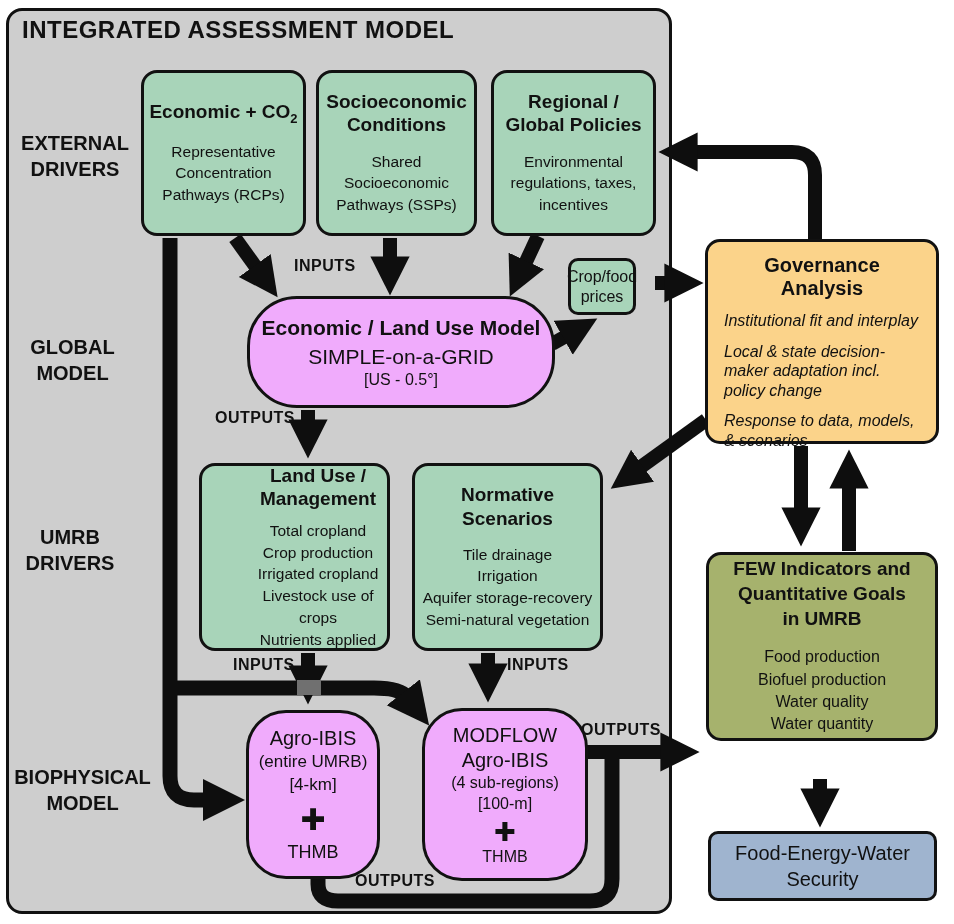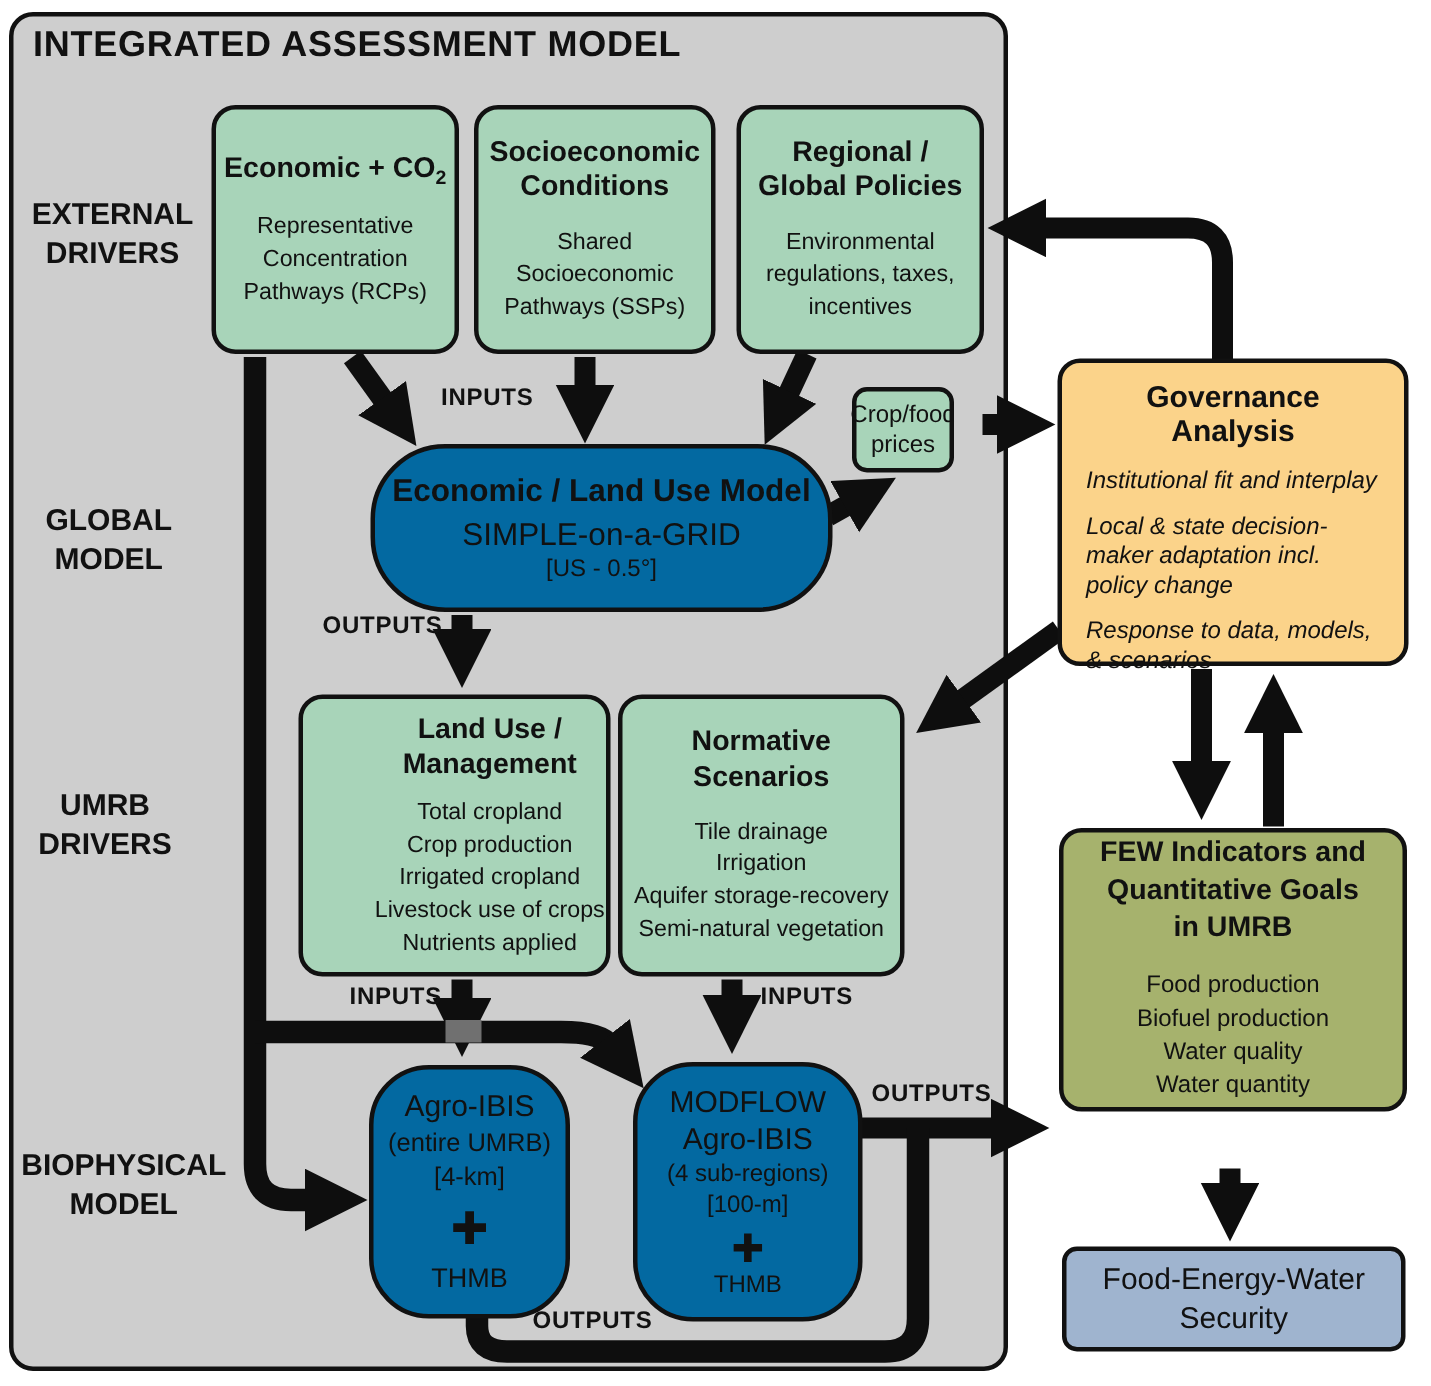--- a/index.html
+++ b/index.html
@@ -10,21 +10,21 @@
   .diagram-title{position:absolute;left:22px;top:16px;font-size:24px;font-weight:bold;letter-spacing:.5px;}
   .side-label{position:absolute;font-size:20px;font-weight:bold;text-align:center;
               white-space:pre-line;line-height:1.3;}
   .flow-label{position:absolute;font-size:16px;font-weight:bold;letter-spacing:.5px;}
   .pre{white-space:pre-line;}
   .box{position:absolute;box-sizing:border-box;border:3px solid #111;text-align:center;
        display:flex;flex-direction:column;align-items:center;justify-content:center;}
   .green{background:#a8d4b9;border-radius:16px;}
   .box-title{font-size:19px;font-weight:bold;line-height:1.22;}
   .box-body{font-size:15.5px;line-height:1.4;margin-top:14px;}
-  .pink{background:#0369a1;}
+  .pink{background:#f0abfc;}
   .economic{border-radius:50px;}
   .econ-title{font-size:21px;font-weight:bold;}
   .econ-sub{font-size:21px;margin-top:5px;}
   .econ-scale{font-size:16px;margin-top:2px;}
   .crop{background:#a8d4b9;border-radius:10px;border-width:3px;font-size:16px;line-height:1.25;}
   .orange{background:#fbd38a;border-radius:15px;justify-content:flex-start;padding:12px 14px;}
   .gov-title{font-size:20px;font-weight:bold;}
   .gov-item{font-size:16px;font-style:italic;line-height:1.22;text-align:left;align-self:flex-start;margin:11px 0 0 2px;}
   .model{border-radius:40px;}
   .m-line1{font-size:20px;line-height:1.25;}
@@ -124,21 +124,21 @@
   <div class="box crop pre" style="left:568px;top:258px;width:68px;height:57px;">Crop/food
 prices</div>
 
   <div class="box orange" style="left:705px;top:239px;width:234px;height:205px;">
     <div class="gov-title">Governance Analysis</div>
     <div class="gov-item">Institutional fit and interplay</div>
     <div class="gov-item">Local &amp; state decision-maker adaptation incl. policy change</div>
     <div class="gov-item">Response to data, models, &amp; scenarios</div>
   </div>
 
-  <div class="box green" style="left:199px;top:463px;width:208px;height:188px;padding-left:47px;">
+  <div class="box green" style="left:199px;top:463px;width:191px;height:188px;padding-left:47px;">
     <div class="box-title pre">Land Use /
 Management</div>
     <div class="box-body pre" style="margin-top:10px;">Total cropland
 Crop production
 Irrigated cropland
 Livestock use of crops
 Nutrients applied</div>
   </div>
 
   <div class="box green" style="left:412px;top:463px;width:191px;height:188px;">
@@ -151,21 +151,21 @@
   </div>
 
   <div class="box pink model" style="left:246px;top:710px;width:134px;height:169px;">
     <div class="m-line1">Agro-IBIS</div>
     <div class="m-line2">(entire UMRB)</div>
     <div class="m-line2">[4-km]</div>
     <div class="plus-icon">✚</div>
     <div class="m-footer">THMB</div>
   </div>
 
-  <div class="box pink model" style="left:422px;top:708px;width:153px;height:173px;">
+  <div class="box pink model" style="left:422px;top:708px;width:166px;height:173px;">
     <div class="m-line1">MODFLOW</div>
     <div class="m-line1">Agro-IBIS</div>
     <div class="m-line2" style="font-size:16px;">(4 sub-regions)</div>
     <div class="m-line2" style="font-size:16px;">[100-m]</div>
     <div class="plus-icon" style="font-size:26px;margin-top:4px;">✚</div>
     <div class="m-footer" style="font-size:16px;margin-top:3px;">THMB</div>
   </div>
 
   <div class="box olive" style="left:706px;top:552px;width:232px;height:189px;">
     <div class="few-title pre">FEW Indicators and

